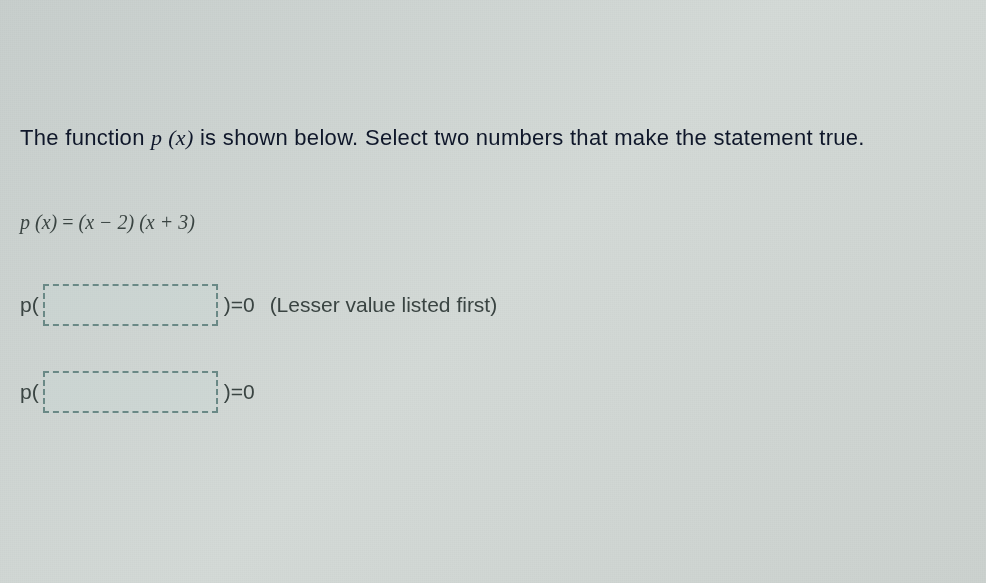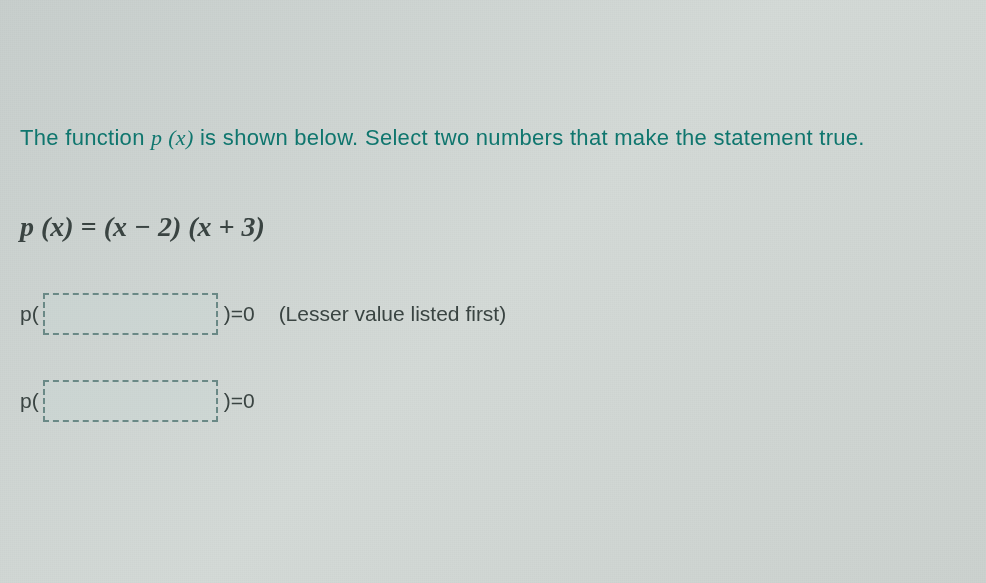--- a/index.html
+++ b/index.html
@@ -27,35 +27,34 @@
         repeating-linear-gradient(0deg, rgba(0,0,0,0.02) 0px, transparent 1px, transparent 2px),
         repeating-linear-gradient(90deg, rgba(0,0,0,0.02) 0px, transparent 1px, transparent 2px);
       pointer-events: none;
     }
     .content {
       position: relative;
       z-index: 1;
     }
     .question-text {
       font-size: 22px;
-      color: #0f766e;
+      color: #0f172a;
       margin-top: 95px;
       margin-bottom: 60px;
       letter-spacing: 0.3px;
     }
     .math-var {
       font-style: italic;
       font-family: 'Times New Roman', serif;
     }
     .equation {
-      font-size: 28px;
+      font-size: 20px;
       color: #3a4442;
       font-family: 'Times New Roman', serif;
       margin-bottom: 50px;
-      font-weight: bold;
     }
     .equation .var {
       font-style: italic;
     }
     .answer-row {
       display: flex;
       align-items: center;
       margin-bottom: 45px;
       font-size: 21px;
       color: #3a4442;
@@ -77,21 +76,21 @@
       font-size: 18px;
       color: #3a4442;
       outline: none;
     }
     .suffix-text {
       margin-left: 4px;
       font-size: 21px;
       color: #3a4442;
     }
     .hint {
-      margin-left: 24px;
+      margin-left: 15px;
     }
   </style>
 </head>
 <body>
 
 <div class="content">
 
   <div class="question-text">
     <span>The function </span><span class="math-var">p (x)</span><span> is shown below.  Select two numbers that make the statement true.</span>
   </div>

